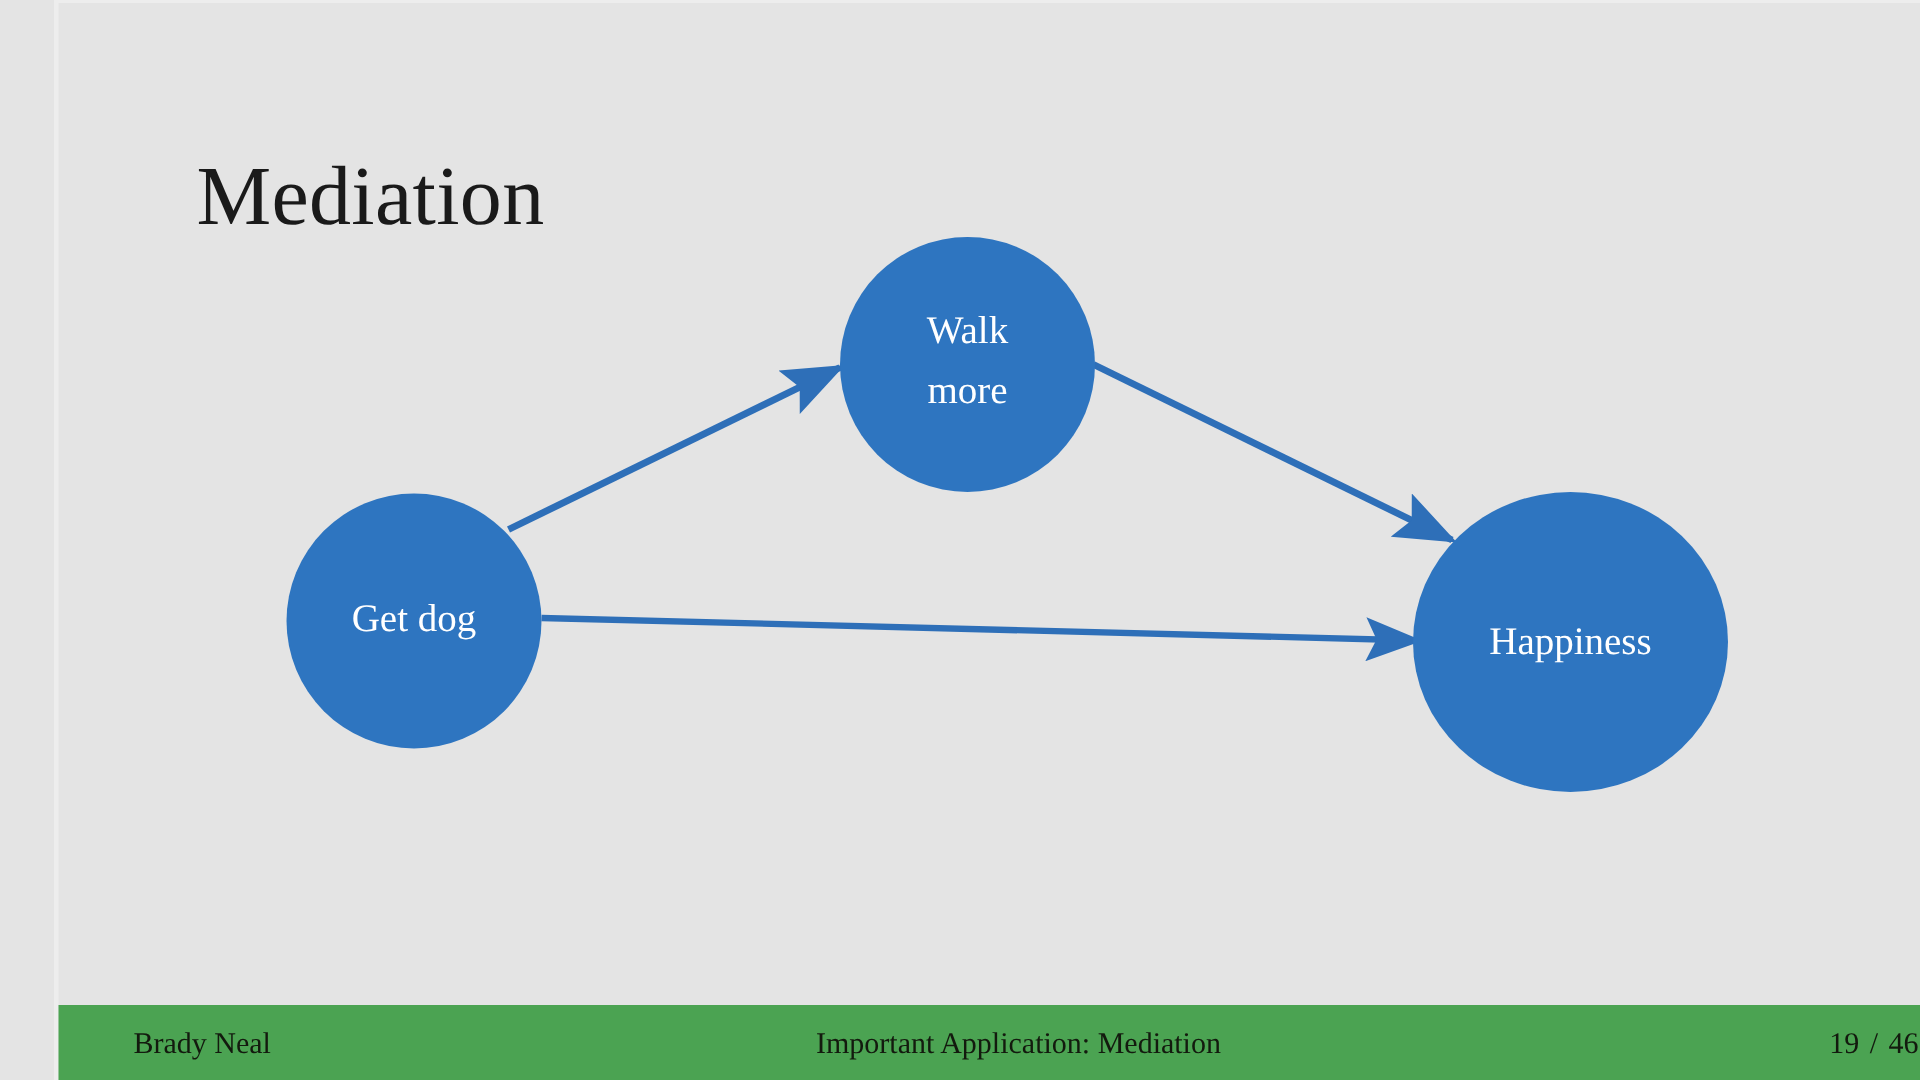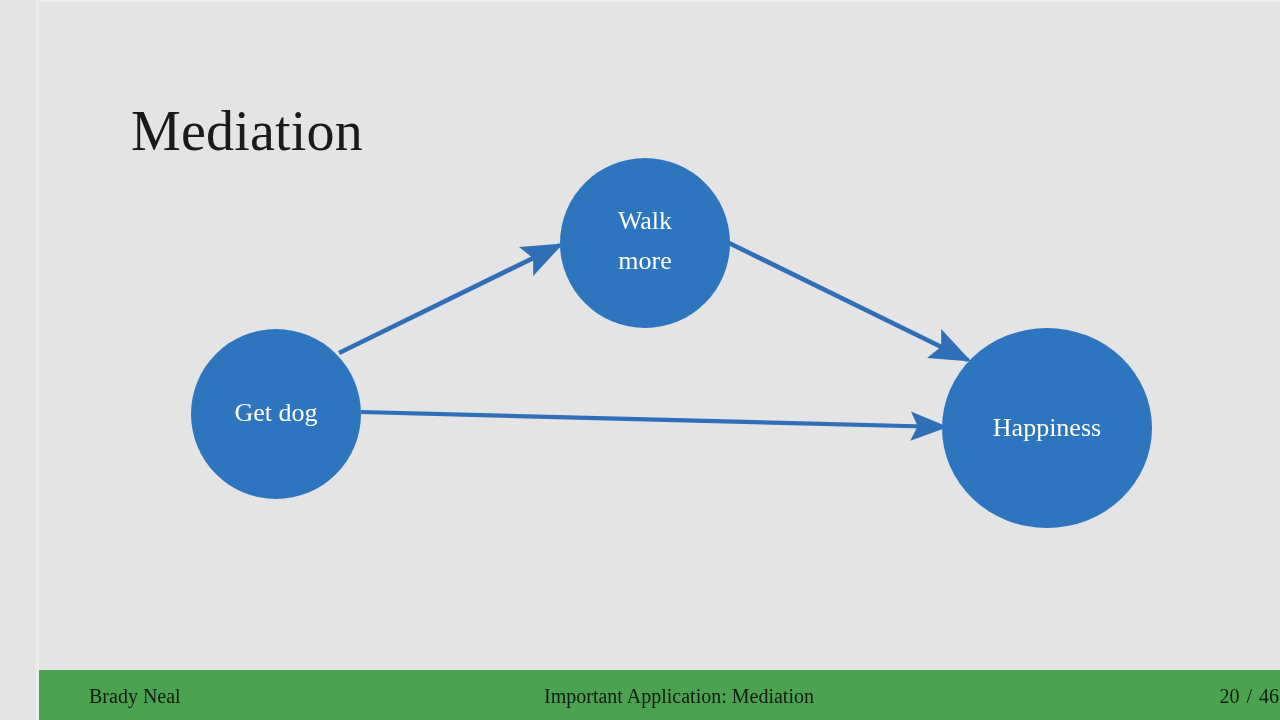--- a/index.html
+++ b/index.html
@@ -115,16 +115,16 @@
     <g>
       <ellipse cx="1008" cy="426" rx="105" ry="100" fill="#2e75c0"></ellipse>
       <text class="node-label" x="1008" y="428">Happiness</text>
     </g>
 
   </svg>
 
   <div id="footer">
     <div class="footer-text" id="footer-author">Brady Neal</div>
     <div class="footer-text" id="footer-section">Important Application: Mediation</div>
-    <div class="footer-text" id="footer-pagination"><span>20</span><span class="page-sep">/</span><span>46</span></div>
+    <div class="footer-text" id="footer-pagination"><span>19</span><span class="page-sep">/</span><span>46</span></div>
   </div>
 
 </div>
 
 </body></html>

